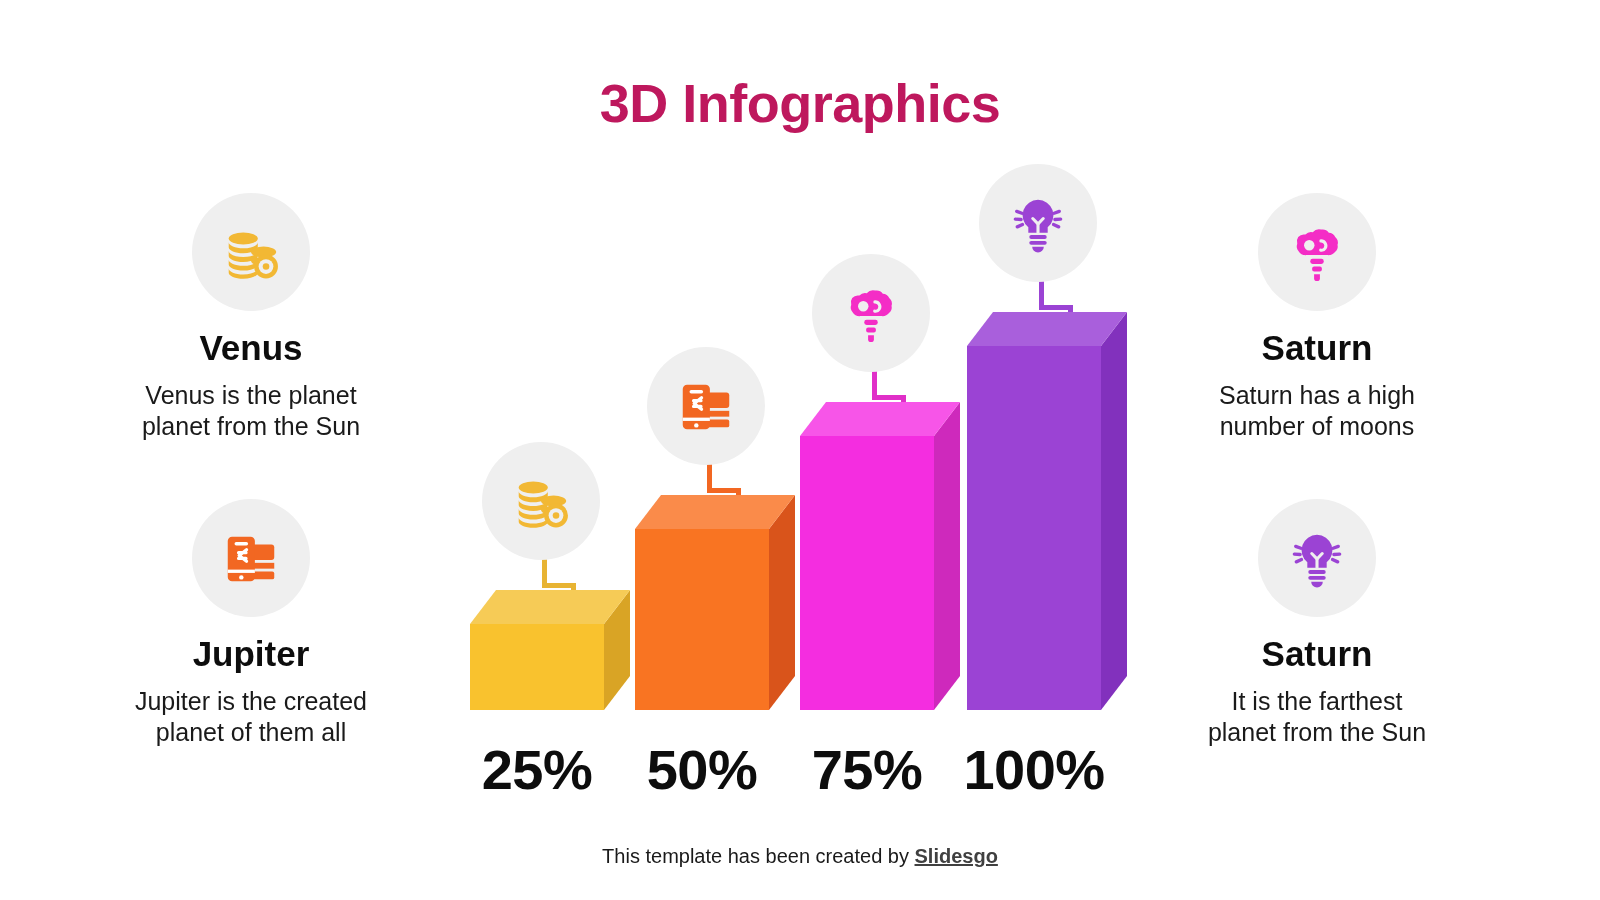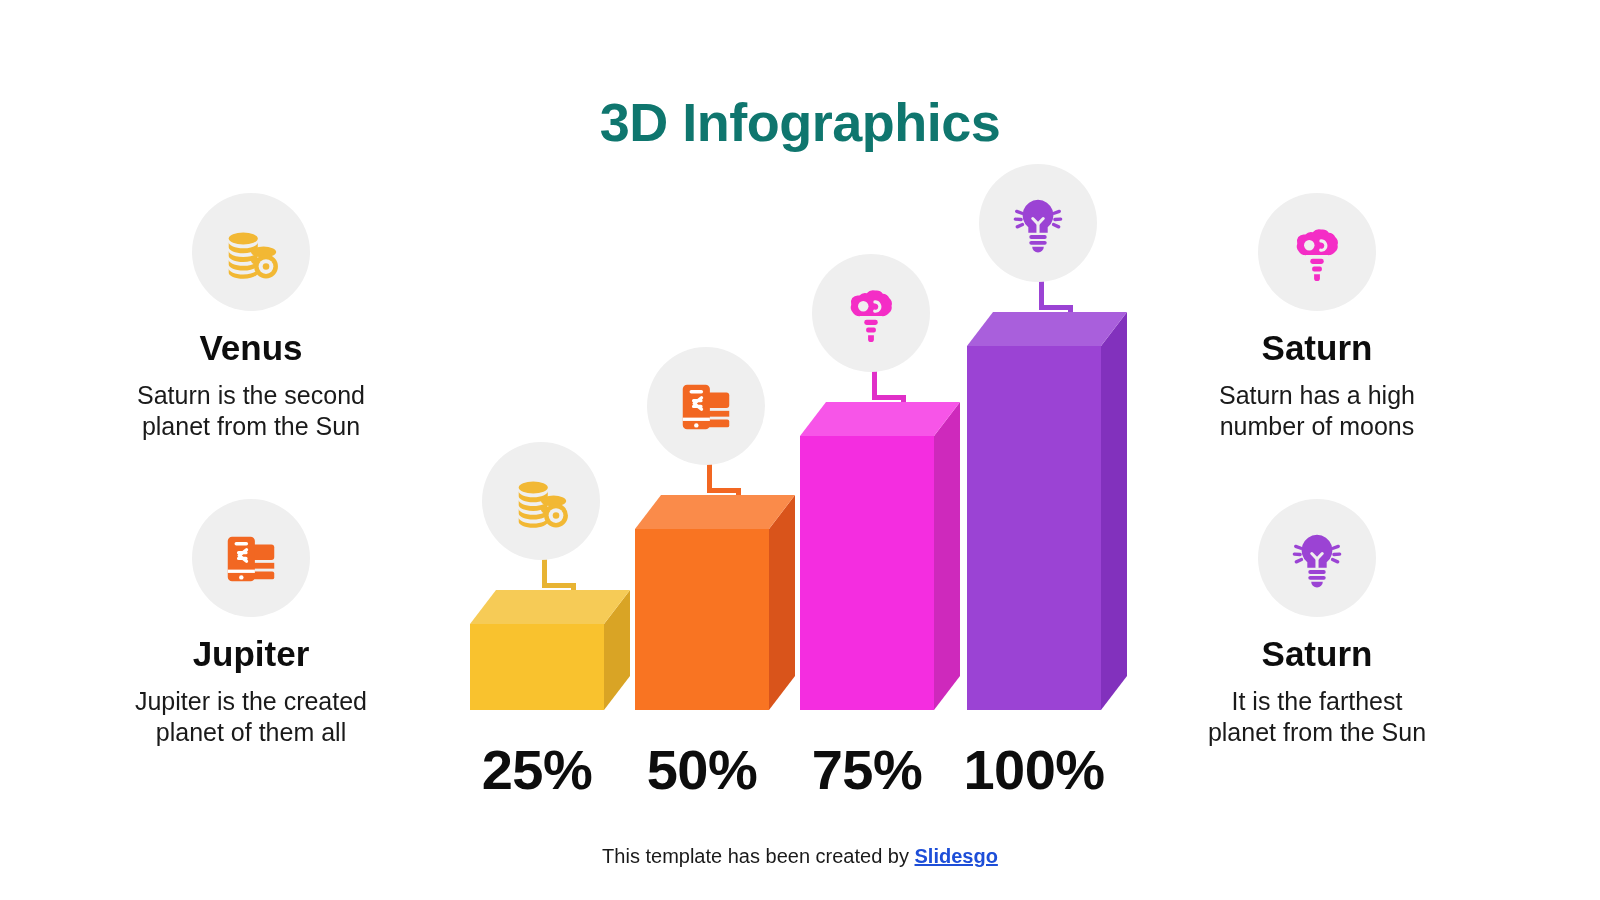--- a/index.html
+++ b/index.html
@@ -12,28 +12,28 @@
     height: 900px;
     position: relative;
     overflow: hidden;
     font-family: "Liberation Sans", sans-serif;
     color: #111111;
   }
 
   
   .page-title {
     position: absolute;
-    top: 91px;
+    top: 72px;
     left: 0;
     width: 1600px;
     text-align: center;
     font-size: 54px;
     font-weight: 700;
     letter-spacing: -0.5px;
-    color: #0f766e;
+    color: #be185d;
   }
 
   
   .side-block {
     position: absolute;
     width: 420px;
     text-align: center;
   }
   .side-block .icon-badge {
     margin: 0 auto 18px auto;
@@ -114,21 +114,21 @@
     left: 0;
     bottom: 32px;
     width: 1600px;
     text-align: center;
     font-size: 20px;
     color: #1a1a1a;
   }
   .footer .brand {
     font-weight: 700;
     text-decoration: underline;
-    color: #1d4ed8;
+    color: #404040;
   }
 </style>
 </head>
 <body>
 
 <div class="page-title">3D Infographics</div>
 
 <div class="side-block block-venus">
   <div class="icon-badge">
     <span>
@@ -147,21 +147,21 @@
           <circle cx="47.5" cy="47" r="7.6"></circle>
         </g>
         <g fill="#F2B834">
           <circle cx="47.5" cy="47" r="3.4"></circle>
         </g>
       </svg>
     </span>
   </div>
   <div class="side-title">Venus</div>
   <div class="side-desc">
-    <div>Saturn is the second</div>
+    <div>Venus is the planet</div>
     <div>planet from the Sun</div>
   </div>
 </div>
 
 <div class="side-block block-jupiter">
   <div class="icon-badge">
     <span>
       <svg width="62" height="62" viewBox="0 0 64 64">
         <g fill="#F26722">
           <rect x="28" y="18" width="28" height="16" rx="3"></rect>

